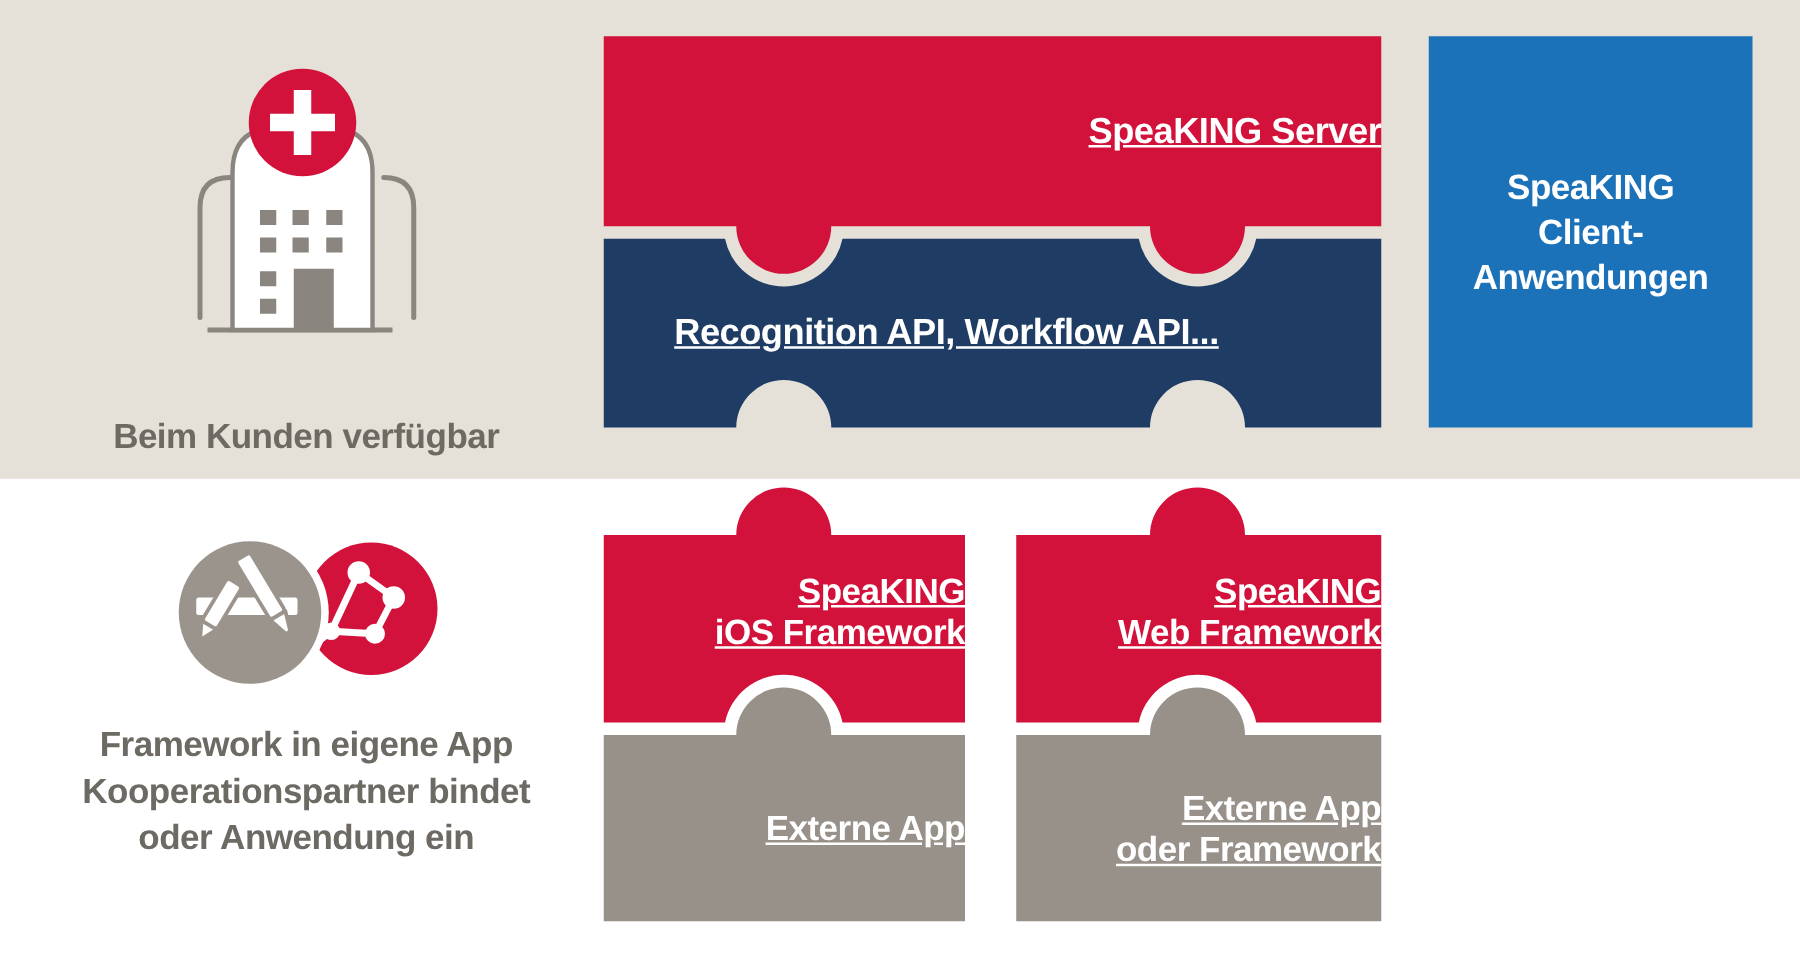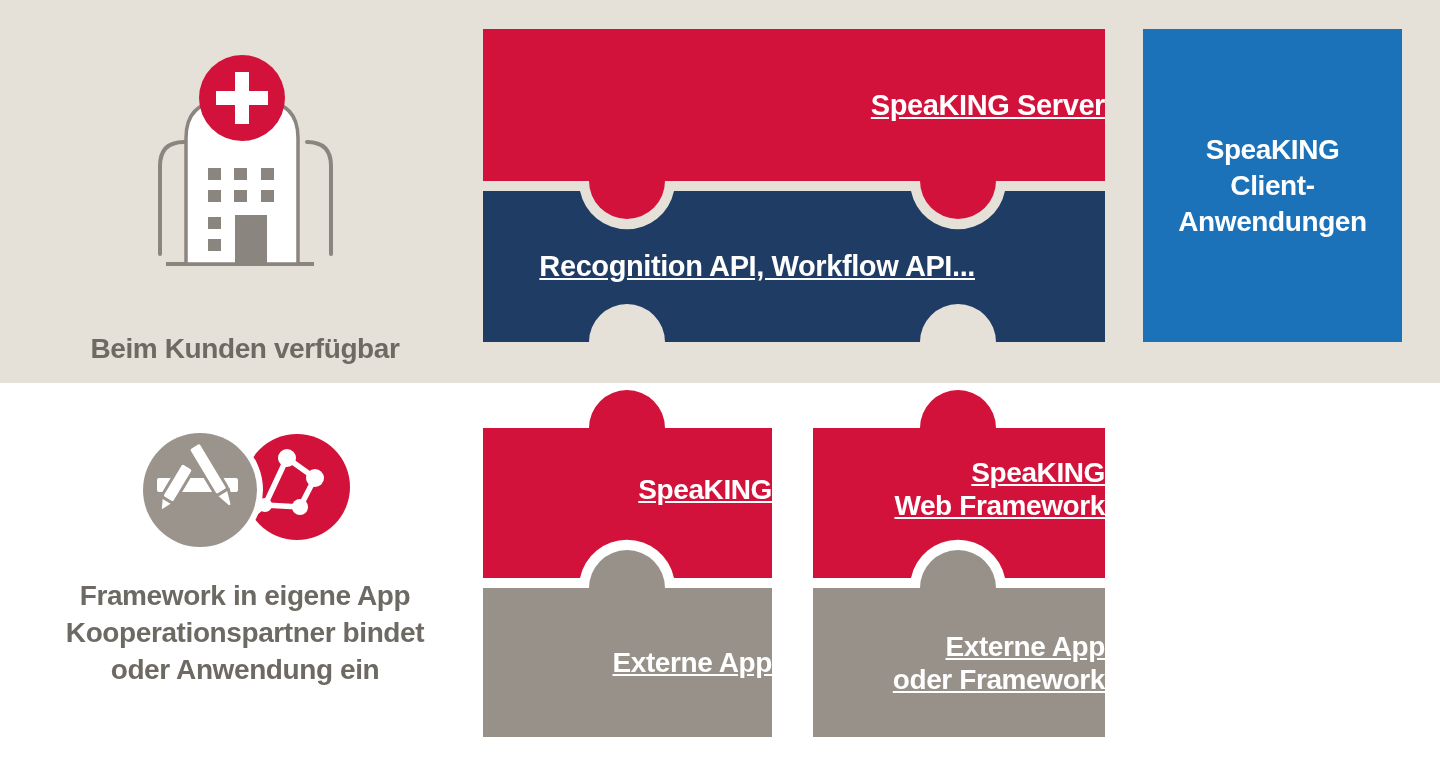--- a/index.html
+++ b/index.html
@@ -121,20 +121,21 @@
   </div>
 
   <div class="client-box">
     <span>SpeaKING</span>
     <span>Client-</span>
     <span>Anwendungen</span>
   </div>
 
   <div class="piece-label" id="ios-fw-label">
     <span>SpeaKING</span>
+    <span>iOS Framework</span>
   </div>
 
   <div class="piece-label" id="web-fw-label">
     <span>SpeaKING</span>
     <span>Web Framework</span>
   </div>
 
   <div class="piece-label" id="ios-app-label">
     <span>Externe App</span>
   </div>

